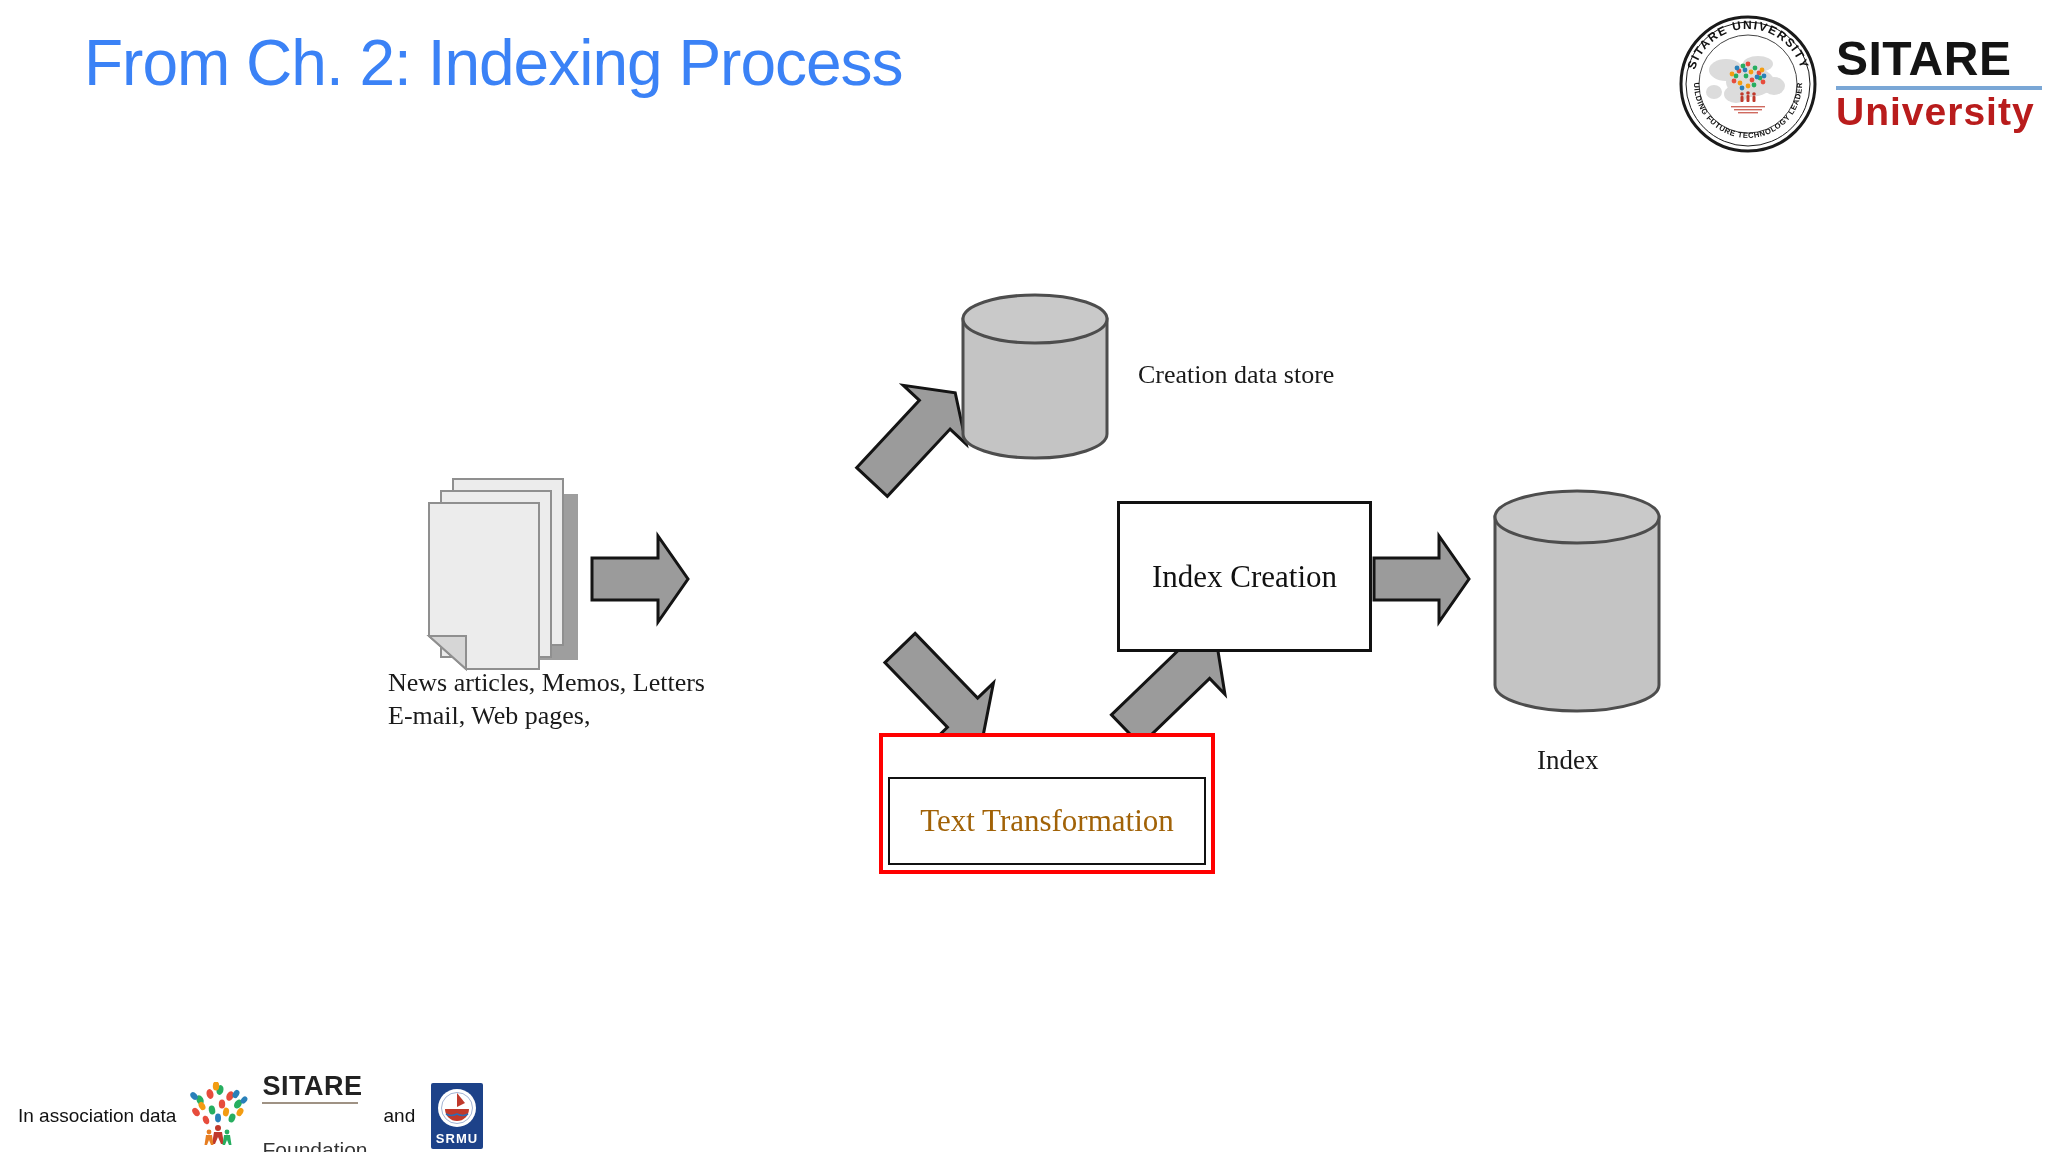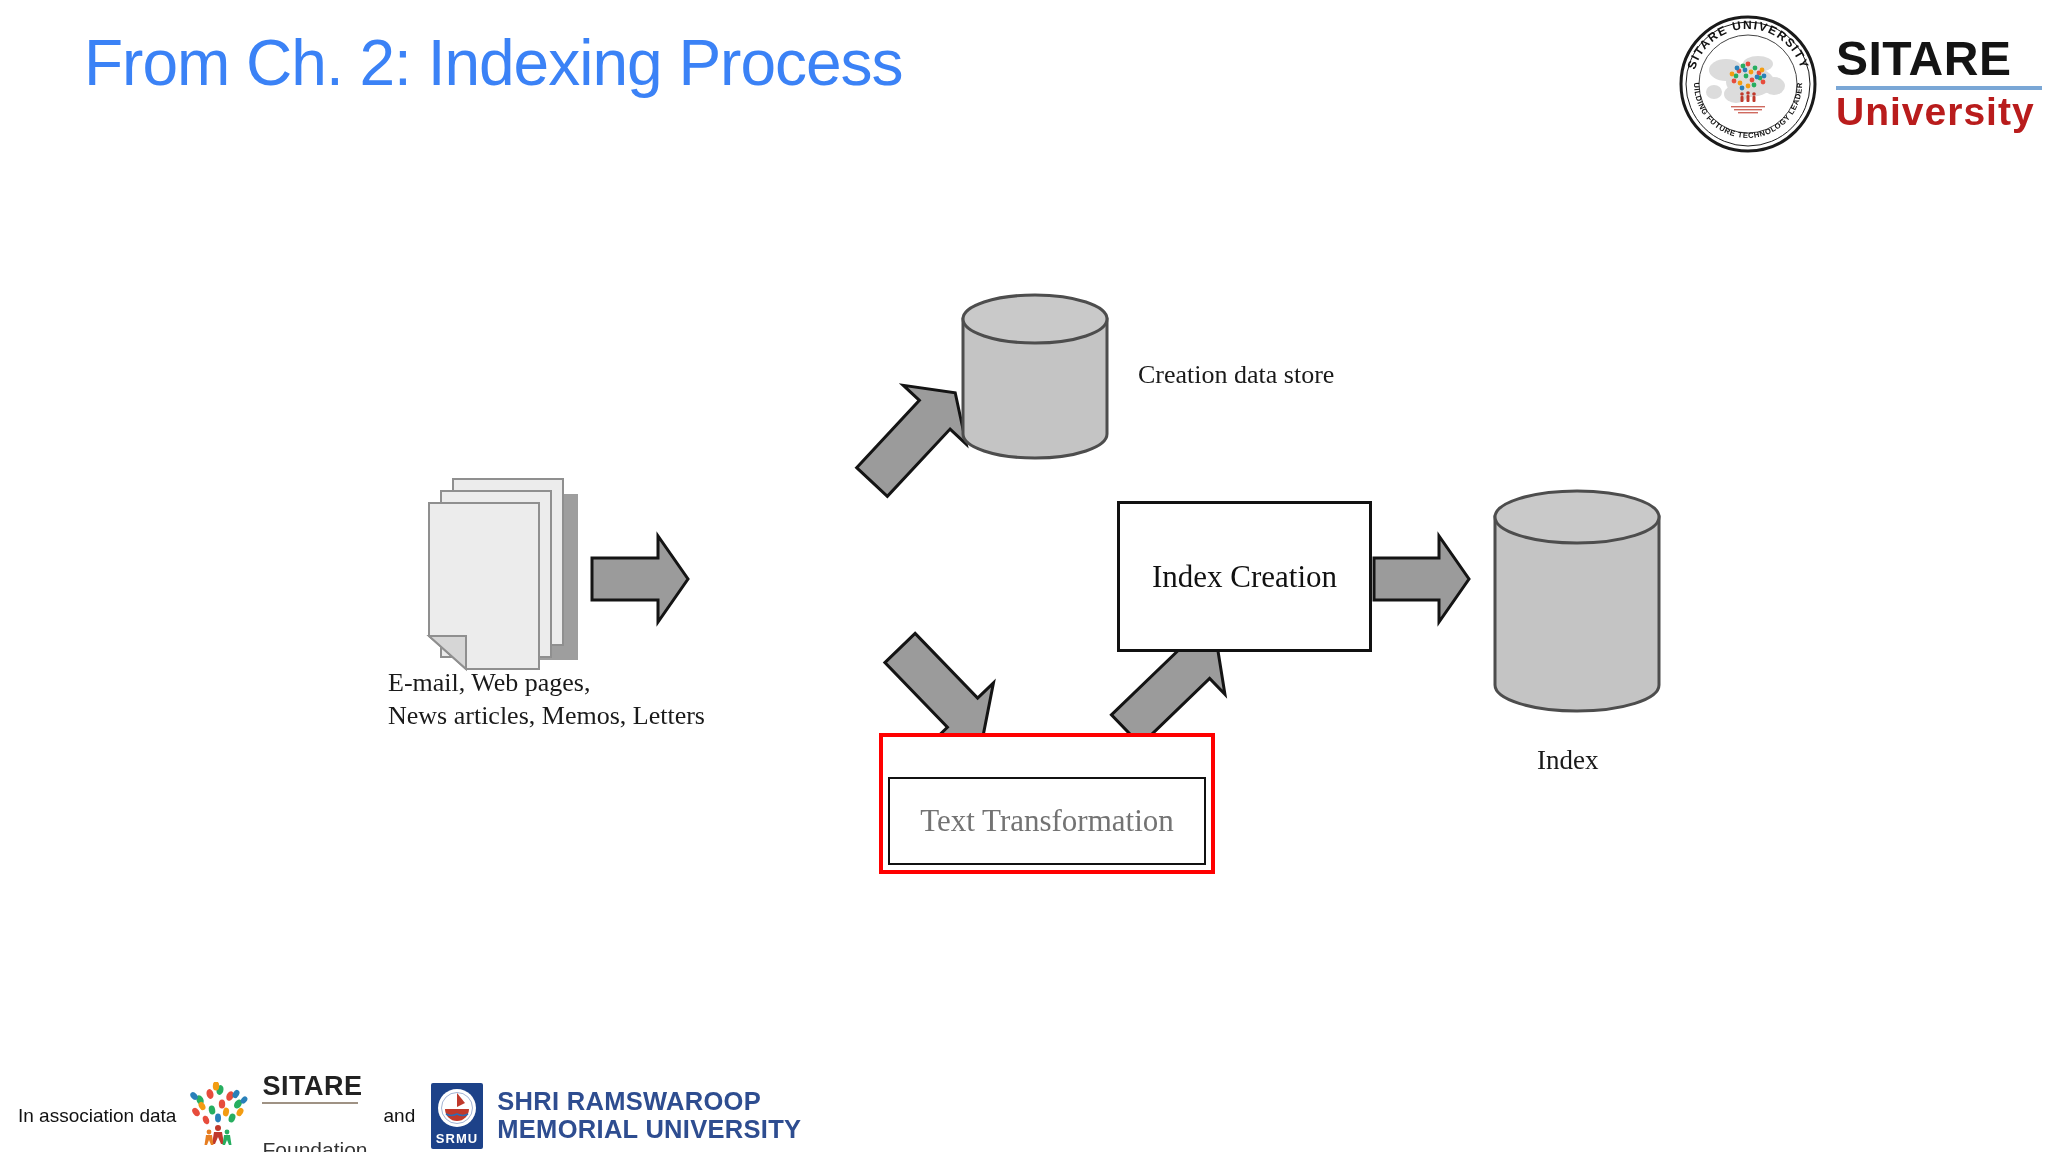--- a/index.html
+++ b/index.html
@@ -32,21 +32,21 @@
   }
   #box-text-acquisition{left:711px;top:504px;width:275px;height:144px;}
   #box-index-creation{left:1117px;top:501px;width:249px;height:145px;}
   #box-text-transformation-outer{
     position:absolute;left:879px;top:733px;width:336px;height:141px;
     border:4px solid #ff0000;background:#ffffff;box-sizing:border-box;
   }
   #box-text-transformation-inner{
     position:absolute;left:5px;top:5px;right:5px;bottom:5px;border:2px solid #111;
     display:flex;align-items:center;justify-content:center;
-    font-family:"Liberation Serif",serif;font-size:31px;color:#737373;white-space:nowrap;margin-top:35px;
+    font-family:"Liberation Serif",serif;font-size:31px;color:#a16207;white-space:nowrap;margin-top:35px;
   }
 
   
   .diagram-label{
     position:absolute;font-family:"Liberation Serif",serif;color:#1a1a1a;white-space:nowrap;
   }
   #label-doc-store{left:1138px;top:360px;font-size:26px;}
   #label-index{left:1537px;top:745px;font-size:27px;}
   #label-source{left:388px;top:667px;font-size:26px;line-height:1.25;}
 
@@ -195,22 +195,22 @@
   </div>
   <div id="box-text-transformation-outer">
     <div id="box-text-transformation-inner">
       <span>Text Transformation</span>
     </div>
   </div>
 
   <div id="label-doc-store" class="diagram-label">Creation data store</div>
   <div id="label-index" class="diagram-label">Index</div>
   <div id="label-source" class="diagram-label">
+    <div>News articles, Memos, Letters</div>
     <div>E-mail, Web pages,</div>
-    <div>News articles, Memos, Letters</div>
   </div>
 
   <div id="footer" class="abs">
     <span class="assoc">In association data</span>
 
     <svg width="64" height="68" viewBox="0 0 64 68">
       <g>
         <g fill="#27ae60">
           <ellipse cx="14" cy="18" rx="3.4" ry="5" transform="rotate(-25 14 18)"></ellipse>
           <ellipse cx="34" cy="8" rx="3.4" ry="5" transform="rotate(15 34 8)"></ellipse>
@@ -266,19 +266,15 @@
     <svg width="52" height="66" viewBox="0 0 52 66">
       <rect x="0" y="0" width="52" height="66" rx="2" fill="#1d4289"></rect>
       <circle cx="26" cy="25" r="19" fill="#ffffff"></circle>
       <circle cx="26" cy="25" r="15.5" fill="none" stroke="#8aa0c8" stroke-width="0.8"></circle>
       <path d="M14,26 a12,12 0 0 0 24,0 Z" fill="#c0392b"></path>
       <path d="M26,10 L26,24 L34,20 Z" fill="#c0392b"></path>
       <path d="M15,31 q5,3 11,0 q6,3 11,0" fill="none" stroke="#2d6cb5" stroke-width="1.6"></path>
       <text x="26" y="60" text-anchor="middle" font-family="Liberation Sans, sans-serif" font-size="13" font-weight="700" fill="#ffffff" letter-spacing="1">SRMU</text>
     </svg>
 
-    <div id="srmu-name">
-      <div class="sr1">SHRI RAMSWAROOP</div>
-      <div class="sr2">MEMORIAL UNIVERSITY</div>
-    </div>
   </div>
 
 </div>
 
 </body></html>

